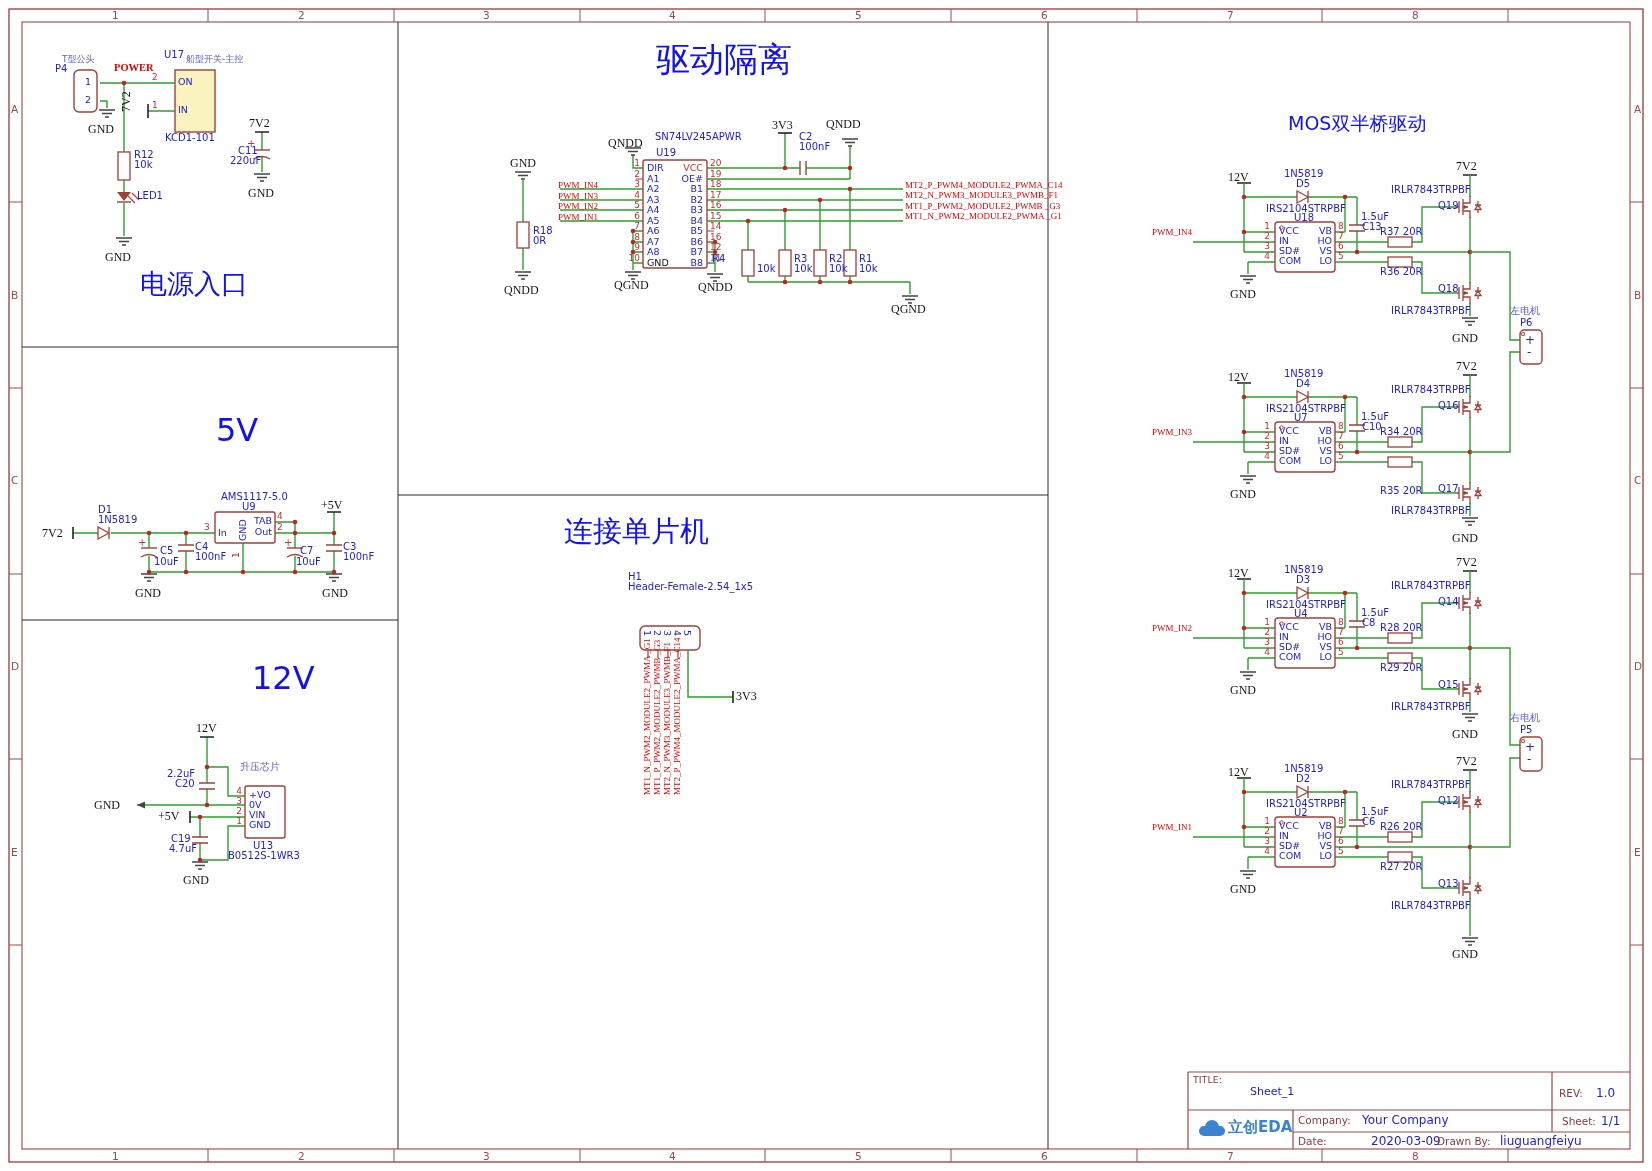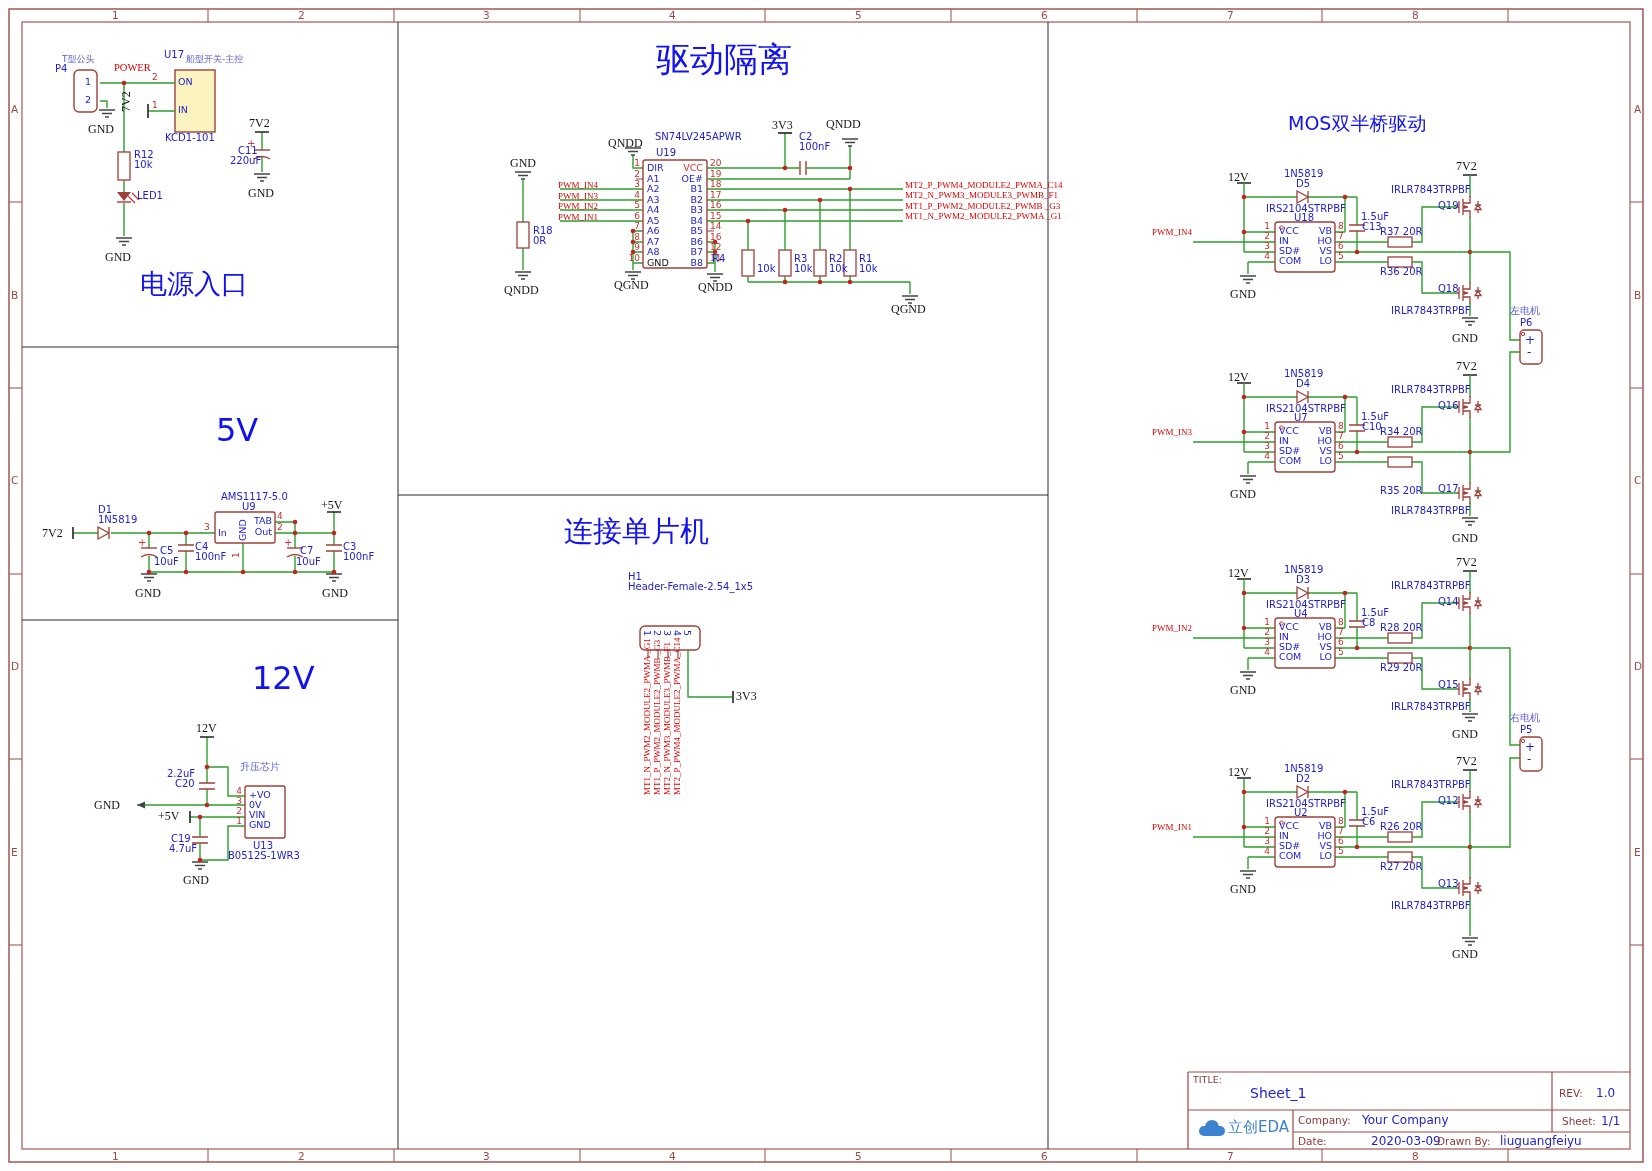--- a/index.html
+++ b/index.html
@@ -17,21 +17,21 @@
   .cj{color:#5b5bd6;font-size:10px}
   .ttl{color:#1212ee}
   .fr{color:#9c4a47;font-size:10.5px}
   .tl{color:#8b3a3a;font-size:9.5px}
   .tv{color:#2222cc;font-size:12px}
   .sm{font-size:9px}
   .ra{width:14px;text-align:right}
   .ra20{width:22px;text-align:right}
   .v{transform:rotate(-90deg);transform-origin:0 0}
   .vc{transform:rotate(90deg);transform-origin:0 0}
-  .bold{font-weight:normal}
+  .bold{font-weight:bold}
 </style>
 </head>
 <body>
 
 <div class="sheet">
 
 <svg class="gfx" width="1652" height="1171" viewBox="0 0 1652 1171">
   <defs>
     <g id="gndS" stroke="#444" stroke-width="1.4" fill="none">
           <path d="M-8,0 H8 M-5,3.5 H5 M-2,7 H2"></path>
@@ -539,21 +539,21 @@
 <div class="t cj" style="left:1510px;top:306px">左电机</div>
 <div class="t b" style="left:1520px;top:318px">P6</div>
 <div class="t b" style="left:1525px;top:334px;font-size:12px">+</div>
 <div class="t b" style="left:1527px;top:346px;font-size:12px">-</div>
 <div class="t cj" style="left:1510px;top:713px">右电机</div>
 <div class="t b" style="left:1520px;top:725px">P5</div>
 <div class="t b" style="left:1525px;top:741px;font-size:12px">+</div>
 <div class="t b" style="left:1527px;top:753px;font-size:12px">-</div>
 
 <div class="t tl" style="left:1193px;top:1075px">TITLE:</div>
-<div class="t tv" style="left:1250px;top:1086px;font-size:14px">Sheet_1</div>
+<div class="t tv" style="left:1250px;top:1086px;font-size:11px">Sheet_1</div>
 <div class="t tl" style="left:1559px;top:1088px;font-size:10.5px">REV:</div>
 <div class="t tv" style="left:1596px;top:1087px">1.0</div>
 <div class="t tl" style="left:1298px;top:1115px;font-size:10.5px">Company:</div>
 <div class="t tv" style="left:1362px;top:1114px">Your Company</div>
 <div class="t tl" style="left:1562px;top:1116px;font-size:10.5px">Sheet:</div>
 <div class="t tv" style="left:1601px;top:1115px">1/1</div>
 <div class="t tl" style="left:1298px;top:1136px;font-size:10.5px">Date:</div>
 <div class="t tv" style="left:1371px;top:1135px">2020-03-09</div>
 <div class="t tl" style="left:1437px;top:1136px;font-size:10.5px">Drawn By:</div>
 <div class="t tv" style="left:1500px;top:1135px">liuguangfeiyu</div>

